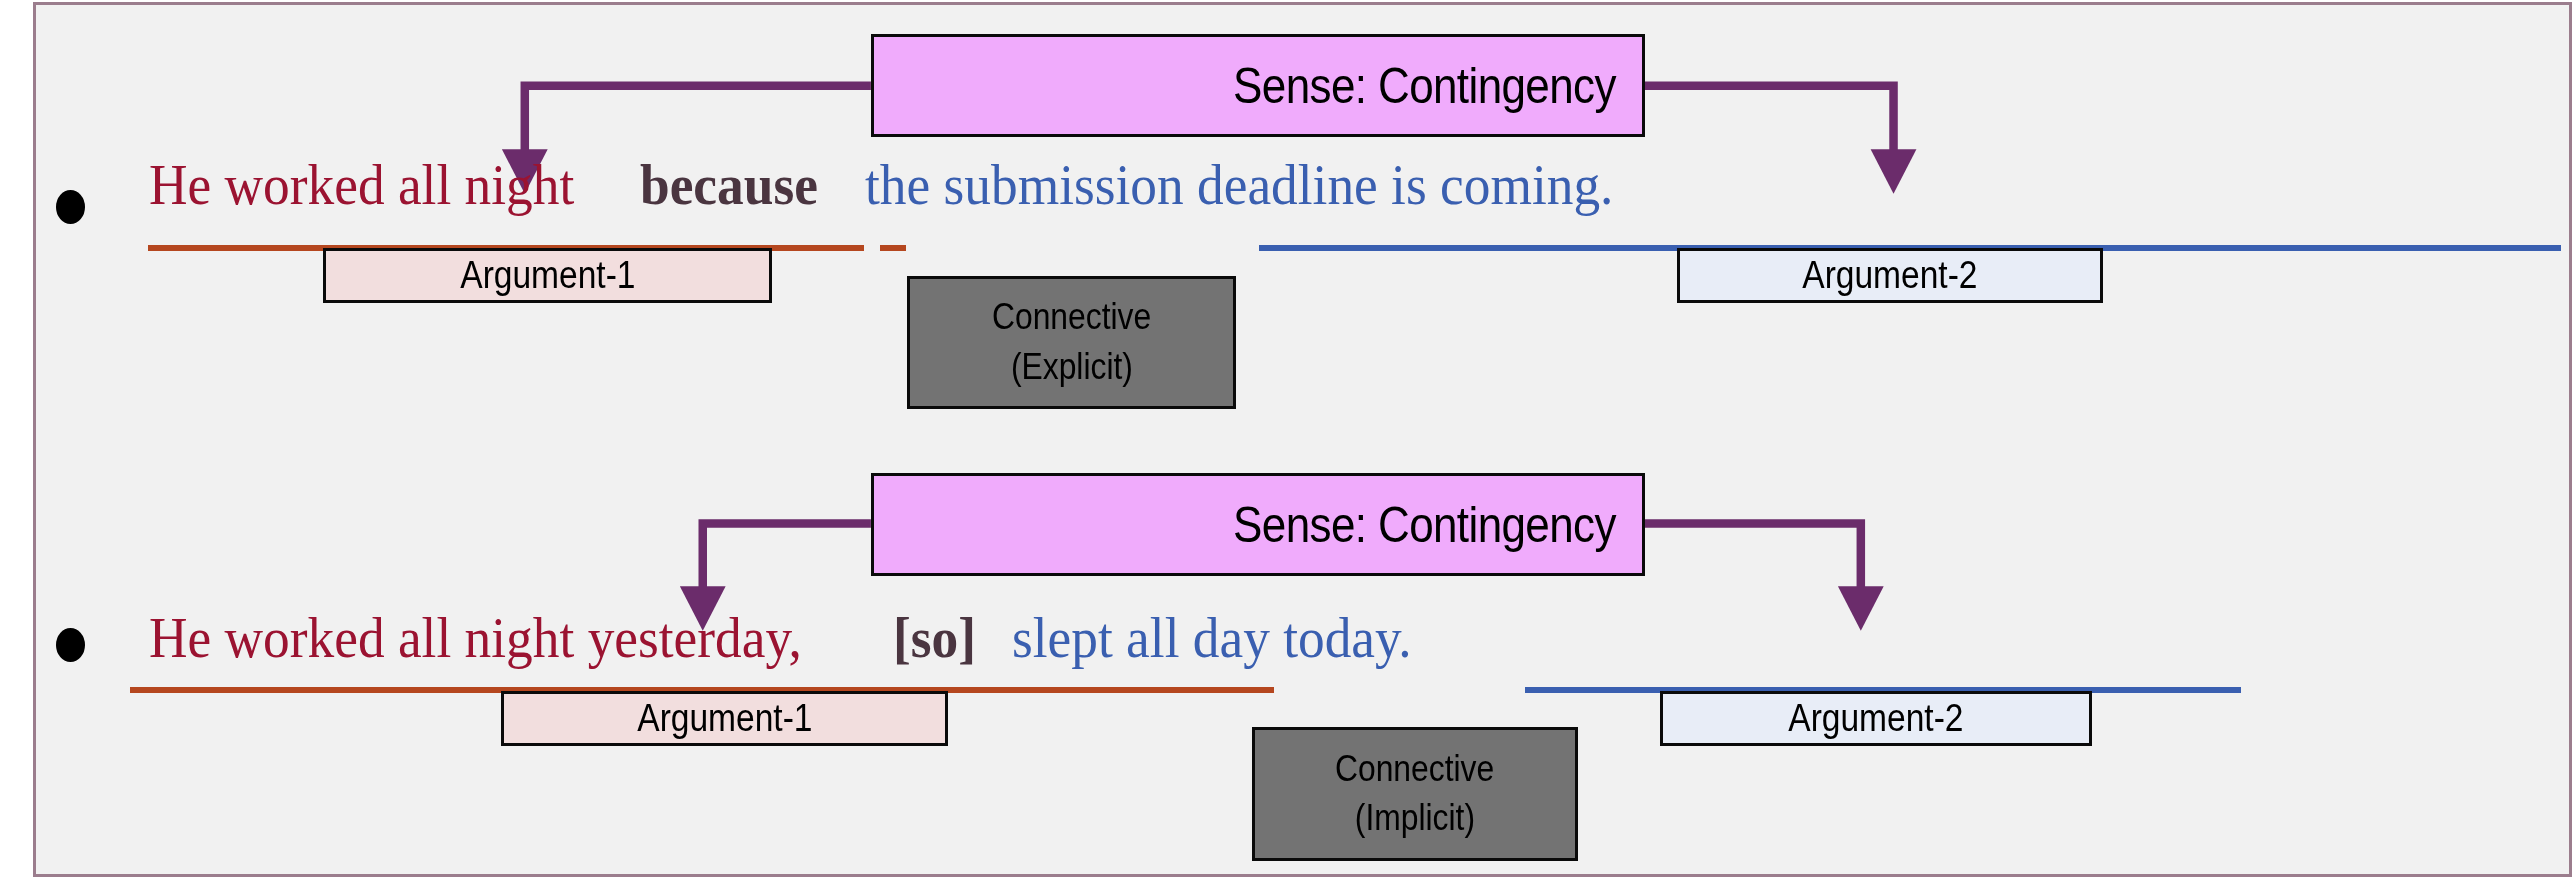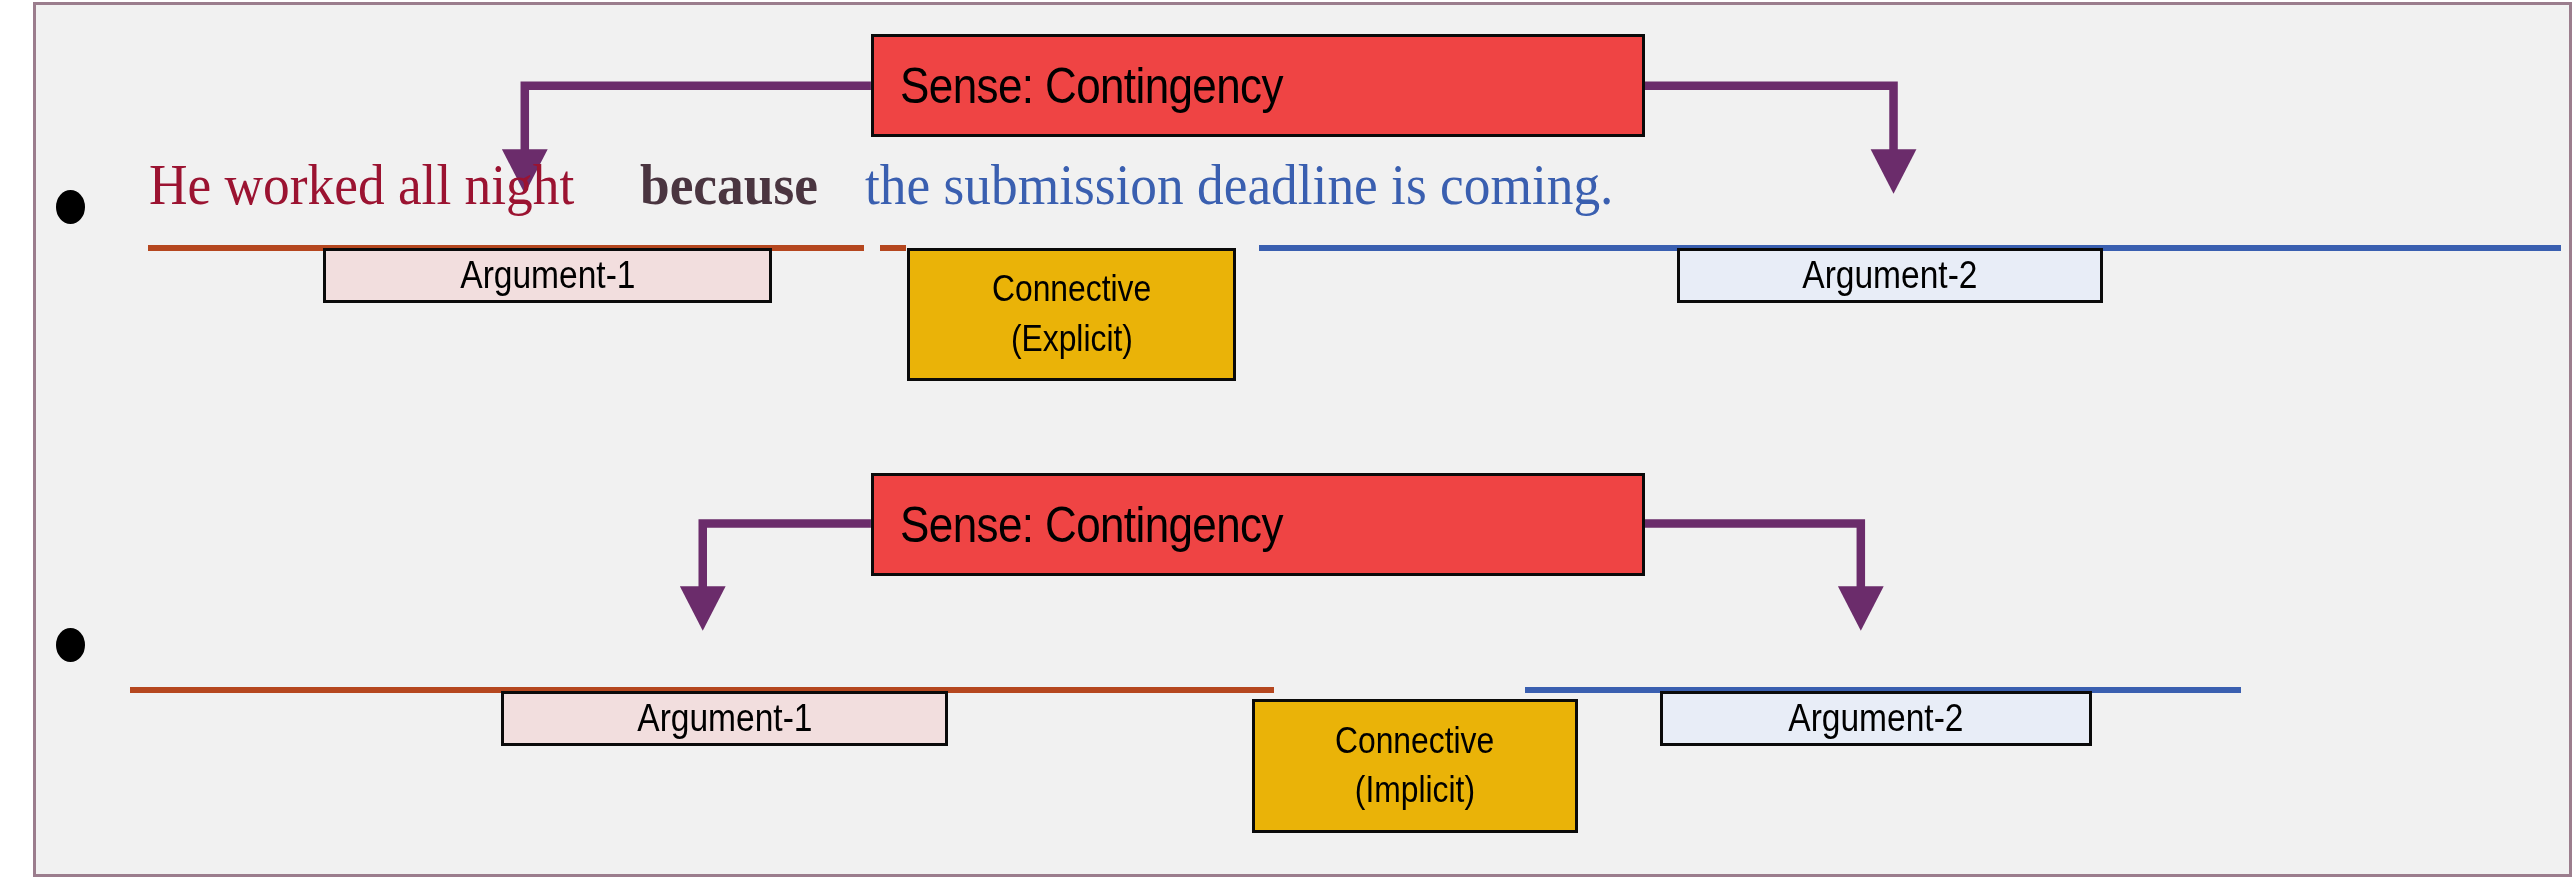--- a/index.html
+++ b/index.html
@@ -36,25 +36,25 @@
     top: 0;
     width: 2576px;
     height: 880px;
     pointer-events: none;
   }
 
   
   .sense-box {
     position: absolute;
     box-sizing: border-box;
-    background: #ef4444;
+    background: #f0abfc;
     border: 3.3px solid #0a0a0a;
     display: flex;
     align-items: center;
-    justify-content: flex-start;
+    justify-content: flex-end;
     font-family: "Liberation Sans", sans-serif;
     color: #000000;
     white-space: nowrap;
   }
   .sense-box .sense-text {
     font-size: 50px;
     letter-spacing: -0.7px;
     transform: scaleX(0.88);
     line-height: 1;
   }
@@ -103,21 +103,21 @@
     white-space: nowrap;
     line-height: 1.05;
   }
   .chip .chip-line {
     font-size: 39px;
     transform: scaleX(0.86);
     display: block;
   }
   .chip-arg1 { background: #f2dede; margin-left: 28px; }
   .chip-arg2 { background: #e8edf7; }
-  .chip-conn { background: #eab308; }
+  .chip-conn { background: #737373; margin-top: 28px; }
   .chip-conn .chip-line { font-size: 37px; }
   .chip-conn .chip-line + .chip-line { margin-top: 10.5px; }
 </style>
 </head>
 <body>
 
 <div id="figure">
   <div id="frame"></div>
 
   <svg class="connector-layer" viewBox="0 0 3935 1345" width="2576" height="880" xmlns="http://www.w3.org/2000/svg">
@@ -166,20 +166,23 @@
   <div class="chip chip-arg2" style="left:1677px; top:248px; width:426px; height:55px;">
     <span class="chip-line">Argument-2</span>
   </div>
 
   <div class="sense-box" style="left:871px; top:473px; width:774px; height:103px;">
     <span class="sense-text">Sense: Contingency</span>
   </div>
 
   <div class="bullet" style="left:56px; top:628px; width:29px; height:34px;"></div>
 
+  <div class="sentence" style="left:149px; top:609px; font-size:58px;">
+    <span class="seg seg-arg1">He worked all night yesterday,</span><span style="display:inline-block; width:34px;"></span><span class="seg seg-conn">[so]</span><span style="display:inline-block; width:29px;"></span><span class="seg seg-arg2">slept all day today.</span>
+  </div>
 
   <div class="underline ul-arg1" style="left:130px; top:687px; width:1144px;"></div>
   <div class="underline ul-arg2" style="left:1525px; top:687px; width:716px;"></div>
 
   <div class="chip chip-arg1" style="left:473px; top:691px; width:447px; height:55px;">
     <span class="chip-line">Argument-1</span>
   </div>
 
   <div class="chip chip-conn" style="left:1252px; top:699px; width:326px; height:134px;">
     <span class="chip-line">Connective</span>

